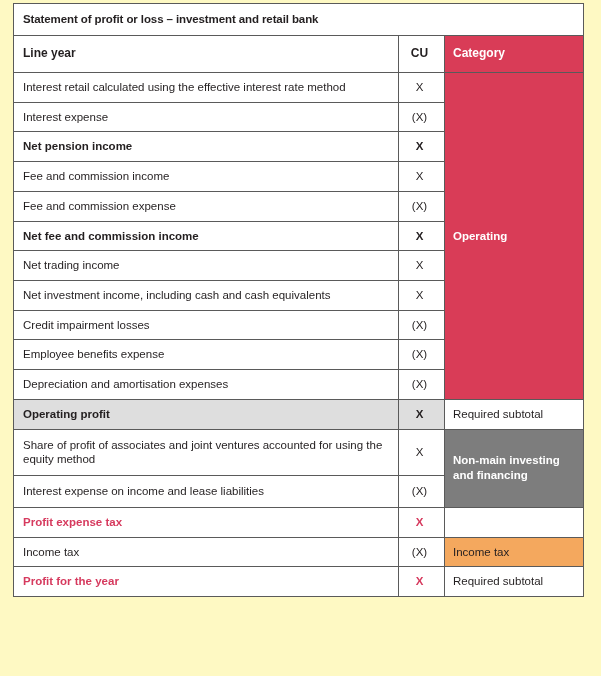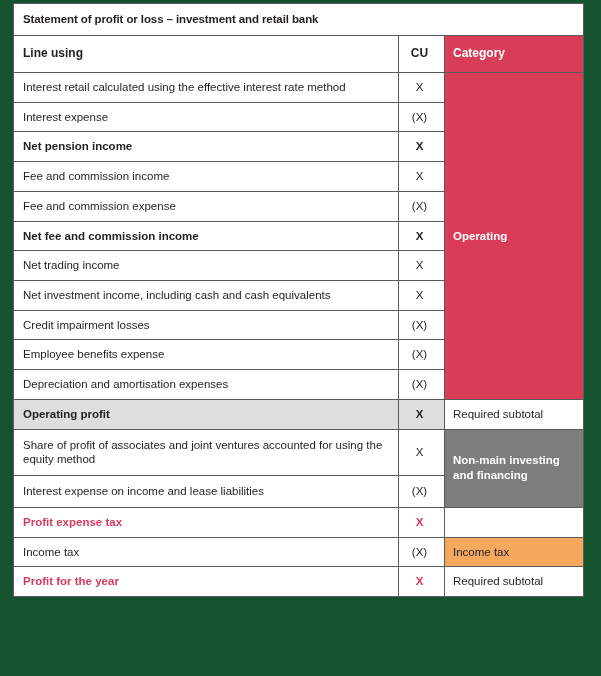--- a/index.html
+++ b/index.html
@@ -12,21 +12,21 @@
     height: 676px;
     font-family: "Liberation Sans", sans-serif;
     color: #231f20;
     overflow: hidden;
   }
 
   #sheet {
     position: relative;
     width: 601px;
     height: 676px;
-    background: #14532d;
+    background: #fef9c3;
   }
 
   table.statement {
     position: absolute;
     left: 13px;
     top: 3px;
     width: 570px;
     border-collapse: collapse;
     table-layout: fixed;
     background: #ffffff;
@@ -112,21 +112,21 @@
         <col class="c-cu">
         <col class="c-cat">
     </colgroup>
     <tbody>
 
       <tr>
         <td class="title-cell" colspan="3">Statement of profit or loss – investment and retail bank</td>
       </tr>
 
       <tr class="hdr">
-        <td class="cell-line">Line using</td>
+        <td class="cell-line">Line year</td>
         <td class="cell-cu">CU</td>
         <td class="cell-cat bg-red" rowspan="1">Category</td>
       </tr>
 
       <tr>
         <td class="cell-line">Interest retail calculated using the effective interest rate method</td>
         <td class="cell-cu">X</td>
         <td class="cell-cat cat-span bg-red" rowspan="11">Operating</td>
       </tr>
 

